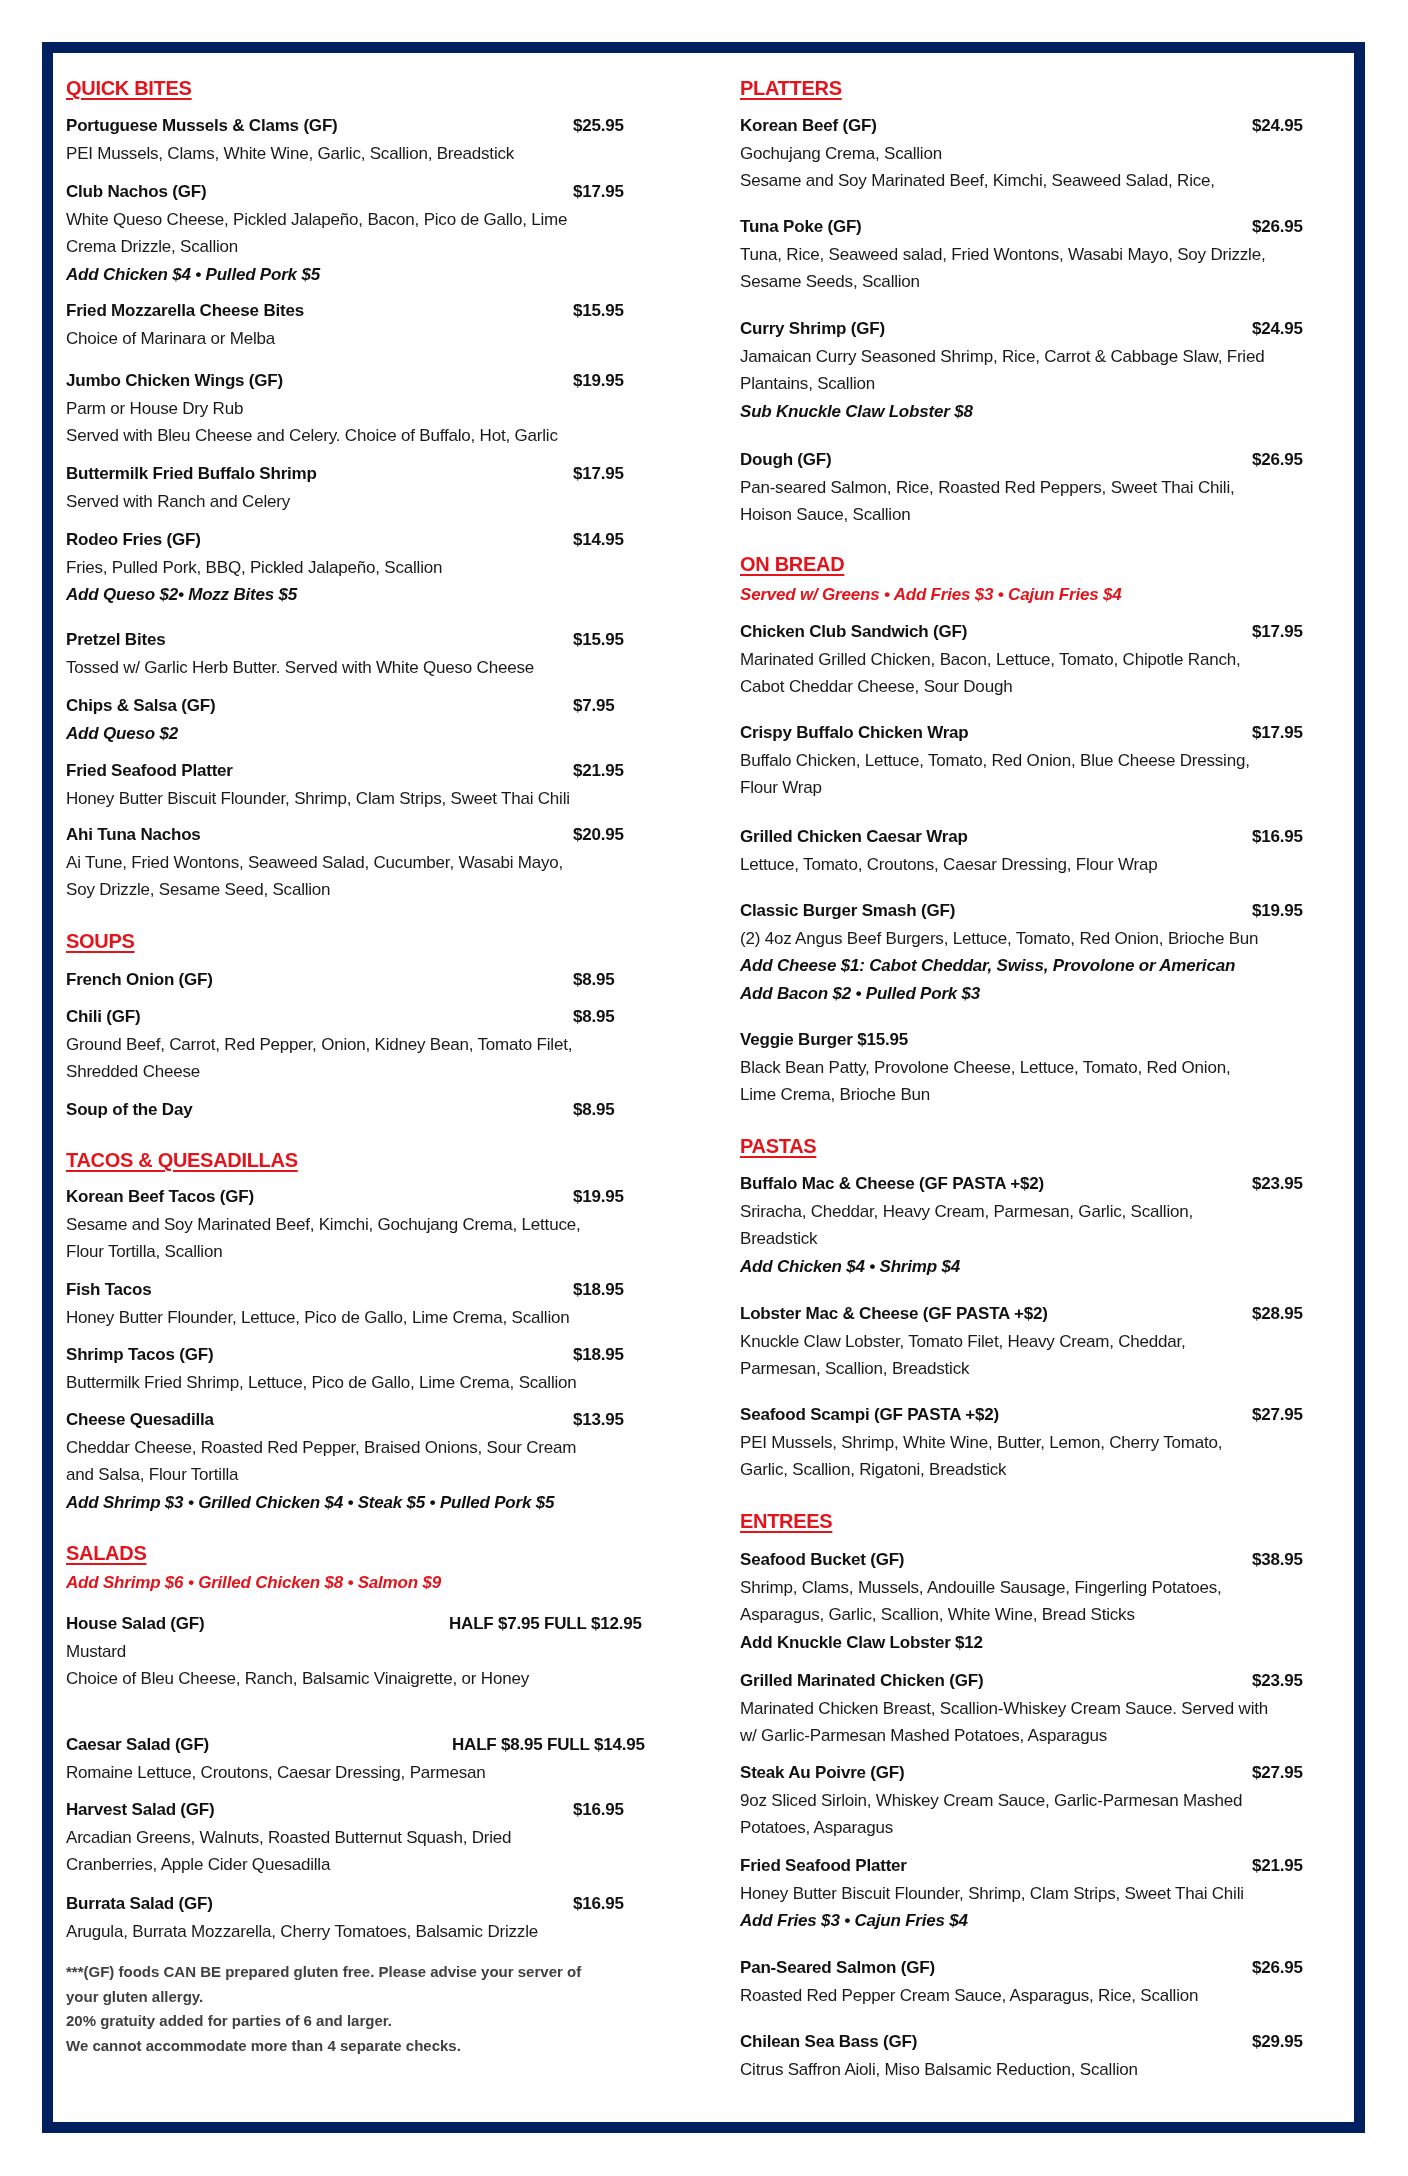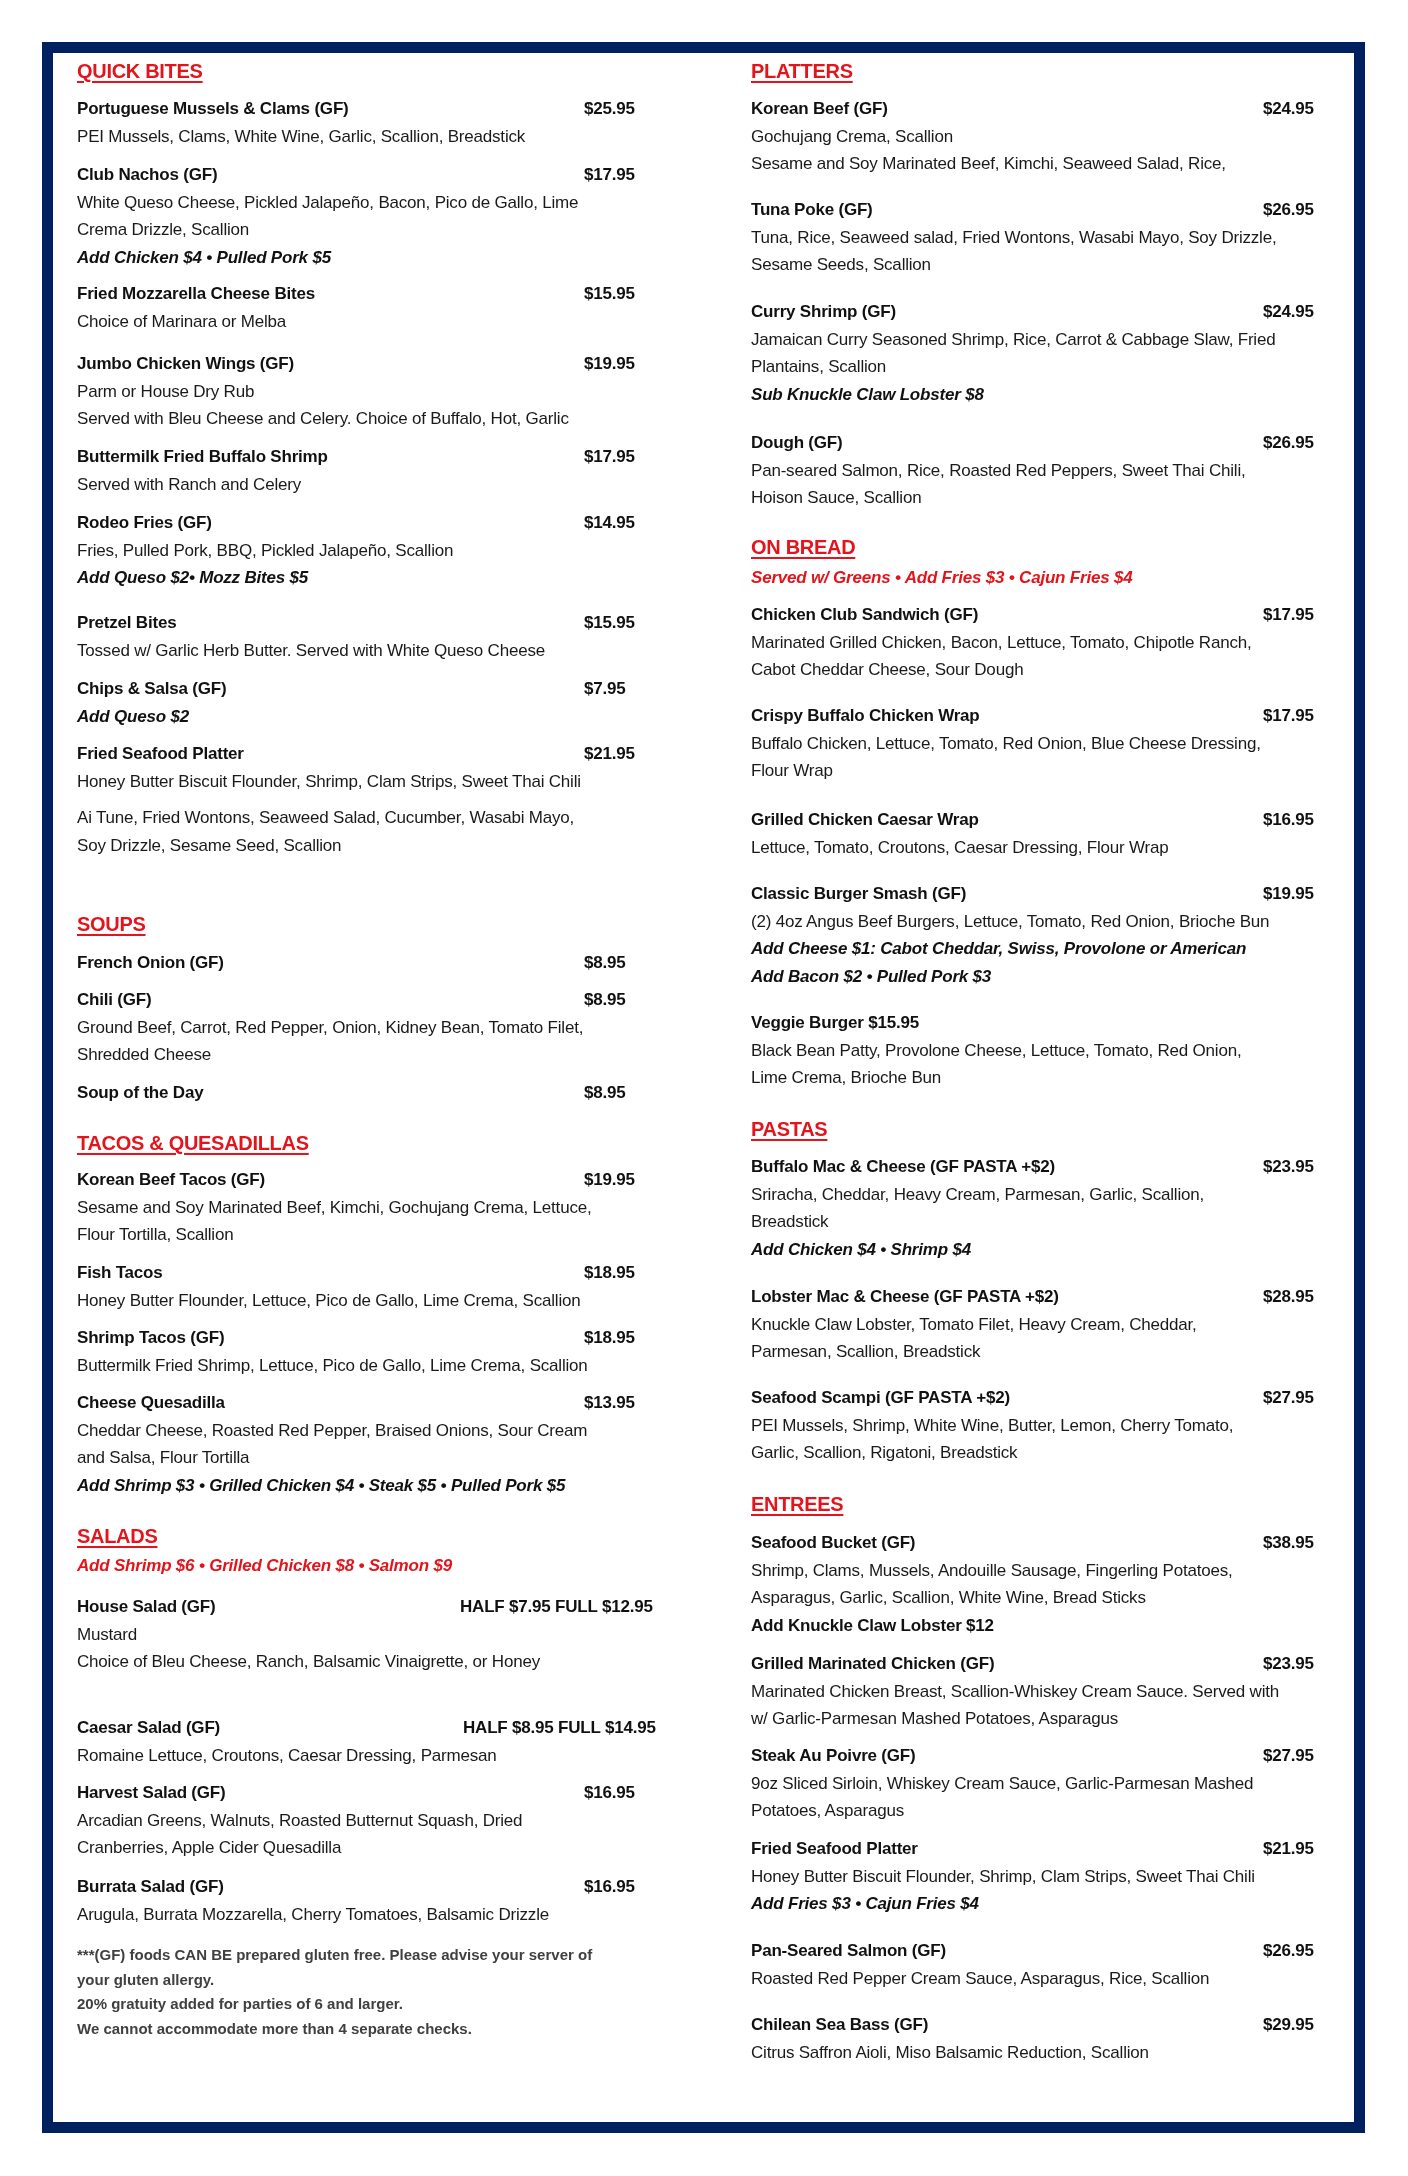--- a/index.html
+++ b/index.html
@@ -3,21 +3,21 @@
 <meta charset="utf-8">
 <style>
   html,body{margin:0;padding:0;background:#ffffff;}
   body{width:1408px;height:2176px;position:relative;overflow:hidden;
        font-family:"Liberation Sans","DejaVu Sans",sans-serif;color:#111111;}
   .frame{position:absolute;left:42px;top:42px;width:1301px;height:2069px;
          border:11px solid #002060;background:#ffffff;}
   .col{position:absolute;top:0;}
   .col-left{left:63px;width:610px;}
   .col-right{left:737px;width:620px;}
-  .blk{position:absolute;left:14px;right:0;}
+  .blk{position:absolute;left:3px;right:0;margin-top:17px;}
   .line{height:27.6px;line-height:27.6px;font-size:17px;white-space:nowrap;position:relative;letter-spacing:-0.2px;}
   .heading{font-size:20px;font-weight:bold;color:#e3141b;text-decoration:underline;
            text-decoration-thickness:2px;text-underline-offset:3px;height:30px;line-height:30px;letter-spacing:-0.3px;}
   .name{font-weight:bold;}
   .price{position:absolute;top:0;font-weight:bold;}
   .col-left .price{left:507px;}
   .col-right .price{left:512px;}
   .price-wide{position:absolute;top:0;font-weight:bold;}
   .desc{font-weight:normal;color:#1a1a1a;}
   .addon{font-weight:bold;font-style:italic;}
@@ -77,20 +77,21 @@
     <div class="line"><span class="name">Chips &amp; Salsa (GF)</span><span class="price">$7.95</span></div>
     <div class="line addon">Add Queso $2</div>
   </div>
 
   <div class="blk" style="top:740px">
     <div class="line"><span class="name">Fried Seafood Platter</span><span class="price">$21.95</span></div>
     <div class="line desc">Honey Butter Biscuit Flounder, Shrimp, Clam Strips, Sweet Thai Chili</div>
   </div>
 
   <div class="blk" style="top:804px">
+    <div class="line"><span class="name">Ahi Tuna Nachos</span><span class="price">$20.95</span></div>
     <div class="line desc">Ai Tune, Fried Wontons, Seaweed Salad, Cucumber, Wasabi Mayo,</div>
     <div class="line desc">Soy Drizzle, Sesame Seed, Scallion</div>
   </div>
 
   <div class="blk heading" style="top:909px">SOUPS</div>
 
   <div class="blk" style="top:949px">
     <div class="line"><span class="name">French Onion (GF)</span><span class="price">$8.95</span></div>
   </div>
 

